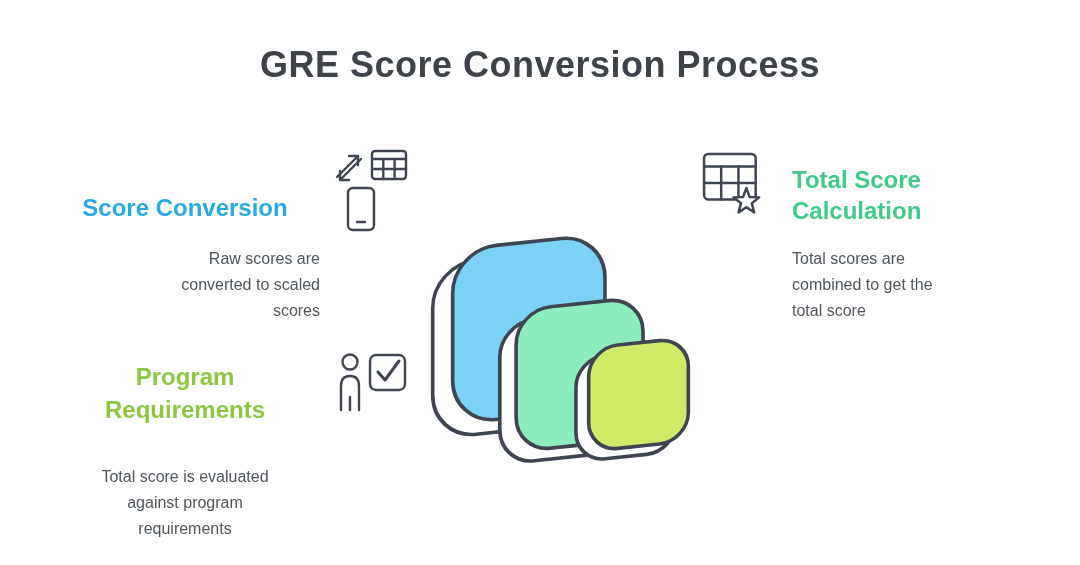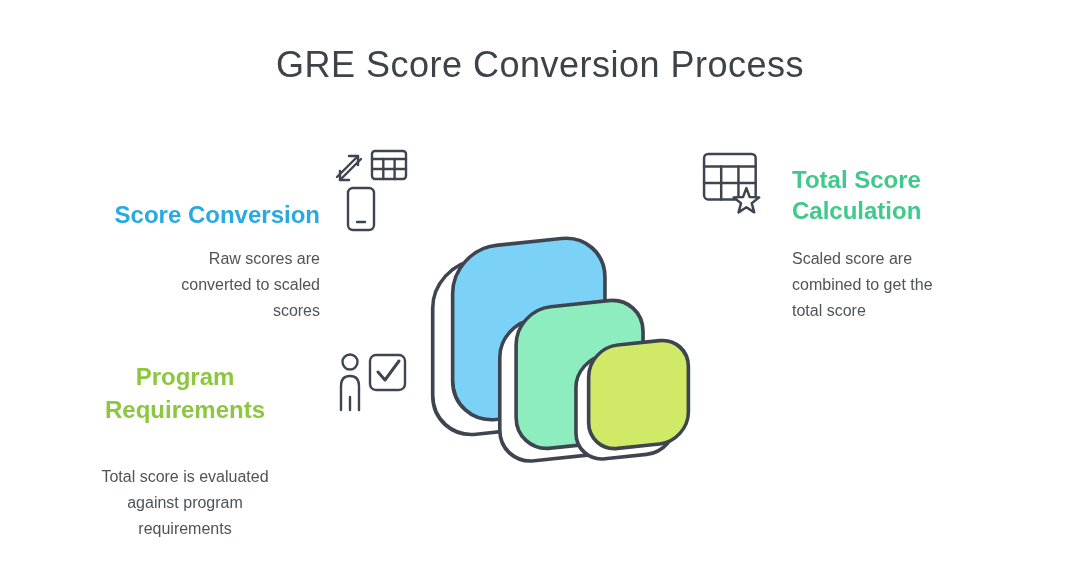--- a/index.html
+++ b/index.html
@@ -9,38 +9,38 @@
     background: #ffffff;
     font-family: "Liberation Sans", sans-serif;
     overflow: hidden;
   }
   .abs { position: absolute; }
 
   .page-title {
     top: 44px; left: 0; width: 1080px;
     text-align: center;
     font-size: 36px;
-    font-weight: 400;
+    font-weight: 700;
     color: #3d4349;
     letter-spacing: 0.5px;
   }
 
   .step-heading {
     font-weight: 700;
     font-size: 24px;
     white-space: pre-line;
   }
   .step-desc {
     font-size: 16px;
     line-height: 26px;
     color: #4d545a;
     white-space: pre-line;
   }
 
-  .heading-score-conversion   { left: 50px;  top: 201px; width: 270px; text-align: right; color: #29a9e1; }
+  .heading-score-conversion   { left: 50px;  top: 194px; width: 270px; text-align: center; color: #29a9e1; }
   .desc-score-conversion      { left: 50px;  top: 246px; width: 270px; text-align: right; }
 
   .heading-program-requirements { left: 50px; top: 360px; width: 270px; text-align: center; color: #8dc63f; line-height: 33px; }
   .desc-program-requirements    { left: 50px; top: 464px; width: 270px; text-align: center; }
 
   .heading-total-score { left: 792px; top: 164px; width: 250px; text-align: left; color: #3fc98b; line-height: 31px; }
   .desc-total-score    { left: 792px; top: 246px; width: 250px; text-align: left; }
 
   .icon-conversion { left: 332px; top: 148px; width: 78px; height: 84px; }
   .icon-person     { left: 336px; top: 350px; width: 76px; height: 66px; }
@@ -105,21 +105,21 @@
     <rect class="lnf" x="2" y="3" width="50" height="44" rx="4"></rect>
     <line class="ln" x1="2" y1="15" x2="52" y2="15"></line>
     <line class="ln" x1="18.6" y1="15" x2="18.6" y2="47"></line>
     <line class="ln" x1="35.3" y1="15" x2="35.3" y2="47"></line>
     <line class="ln" x1="2" y1="31" x2="52" y2="31"></line>
     <polygon class="lnf" points="43,36 46.2,44.6 55.4,45 48.2,50.7 50.6,59.5 43,54.5 35.4,59.5 37.8,50.7 30.6,45 39.8,44.6"></polygon>
   </svg>
 </div>
 <div class="abs step-heading heading-total-score">Total Score
 Calculation</div>
-<div class="abs step-desc desc-total-score">Scaled score are
+<div class="abs step-desc desc-total-score">Total scores are
 combined to get the
 total score</div>
 
 <div class="abs illustration">
   <svg viewBox="0 0 300 280" aria-hidden="true">
     <g transform="skewY(-6)" transform-origin="150 140" stroke="#3e4550" stroke-width="4">
 
       <rect x="14" y="46" width="168" height="192" rx="48" fill="#ffffff"></rect>
       <rect x="36" y="32" width="168" height="192" rx="48" fill="#7cd1f6"></rect>
 

